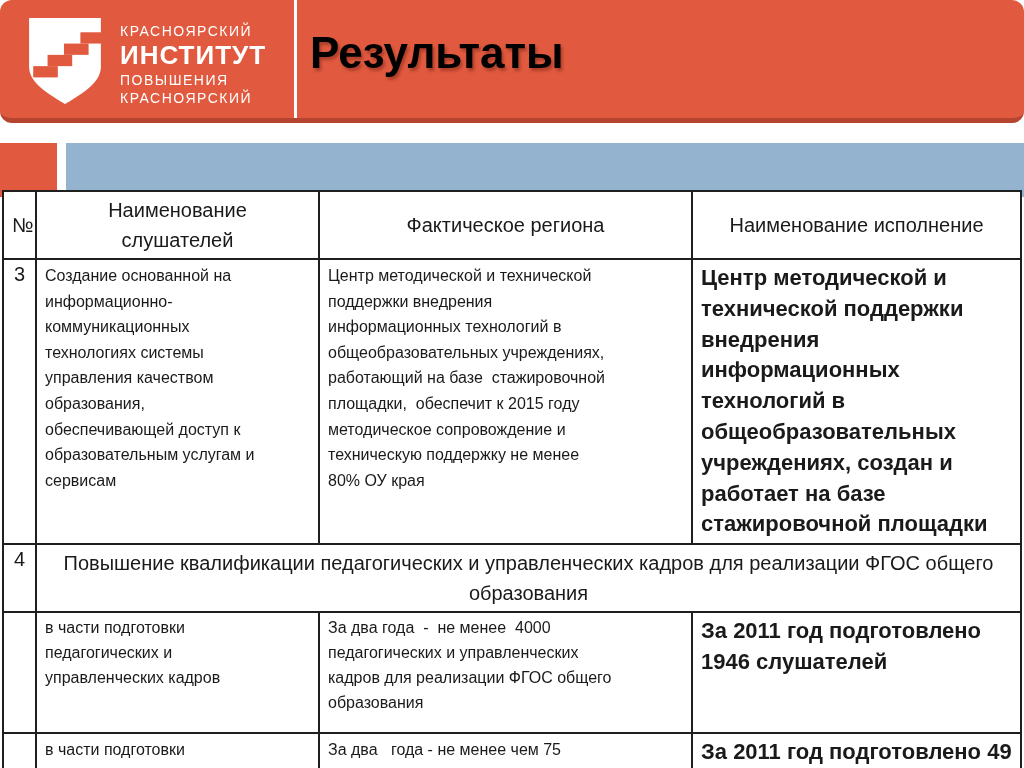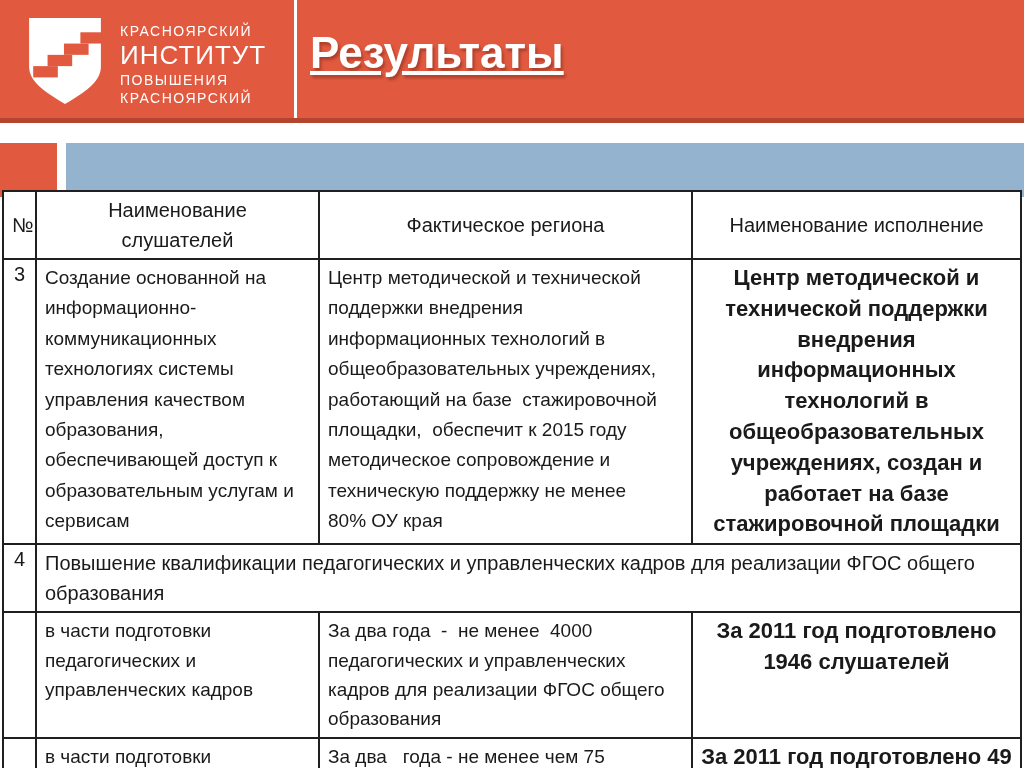--- a/index.html
+++ b/index.html
@@ -6,35 +6,34 @@
   .slide {
     position:relative; width:1024px; height:768px; margin:0 auto;
     background:#ffffff; overflow:hidden;
     font-family:"Liberation Sans","DejaVu Sans",sans-serif;
     color:#1a1a1a;
   }
 
   
   .banner {
     position:absolute; left:0; top:0; width:1024px; height:118px;
-    background:#e15a3f; border-bottom:5px solid #b64530;
+    background:#e15a3f; border-bottom:5px solid #b64530;border-radius:12px;
   }
   .logo-shield { position:absolute; left:25px; top:14px; width:80px; height:94px; }
   .logo-text { position:absolute; left:120px; top:24px; color:#ffffff; line-height:1; }
   .logo-line-sm { font-size:14px; letter-spacing:1.5px; margin-bottom:4px; font-weight:400; }
-  .logo-line-lg { font-size:26px; letter-spacing:1px; margin:2px 0 5px 0; font-weight:400; }
+  .logo-line-lg { font-size:26px; letter-spacing:1px; margin:2px 0 5px 0; font-weight:700; }
   .banner-divider {
     position:absolute; left:294px; top:0; width:3px; height:118px; background:#ffffff;
   }
   .slide-title {
     position:absolute; left:310px; top:28px;
-    font-size:44px; font-weight:bold; color:#ffffff;
+    font-size:44px; font-weight:bold; color:#000000;
     text-shadow:2px 3px 3px rgba(130,40,25,0.55);
     white-space:nowrap;
-    text-decoration:underline;
   }
 
   
   .accent-square { position:absolute; left:0; top:143px; width:57px; height:54px; background:#e15a3f; }
   .accent-band   { position:absolute; left:66px; top:143px; width:958px; height:54px; background:#93b3ce; }
 
   
   table.results {
     position:absolute; left:2px; top:190px; width:1018px;
     border-collapse:collapse; table-layout:fixed; background:#ffffff;
@@ -44,23 +43,23 @@
     padding:3px 8px;
     vertical-align:top;
     white-space:pre-wrap;
     overflow:hidden;
   }
   table.results th {
     vertical-align:middle; text-align:center;
     font-weight:400; font-size:20px; line-height:1.5; height:58px;
   }
   td.num { text-align:center; font-size:20px; padding-top:5px; }
-  .cell    { font-size:19px; line-height:1.6; }
-  .cell-md { font-size:20px; line-height:1.5; }
-  .cell-lg { font-size:22px; line-height:1.4; font-weight:600;text-align:center; }
+  .cell    { font-size:16px; line-height:1.6; }
+  .cell-md { font-size:20px; line-height:1.5;text-align:center; }
+  .cell-lg { font-size:22px; line-height:1.4; font-weight:600; }
   .row-main  td { height:277px; }
   .row-merge td { height:58px; }
   .row-sub1 td { height:113px; }
   .row-sub1 .cell { line-height:1.55; }
   .row-sub2 td { height:85px; }
   .right-align { text-align:left; }
 </style>
 </head>
 <body>
 

